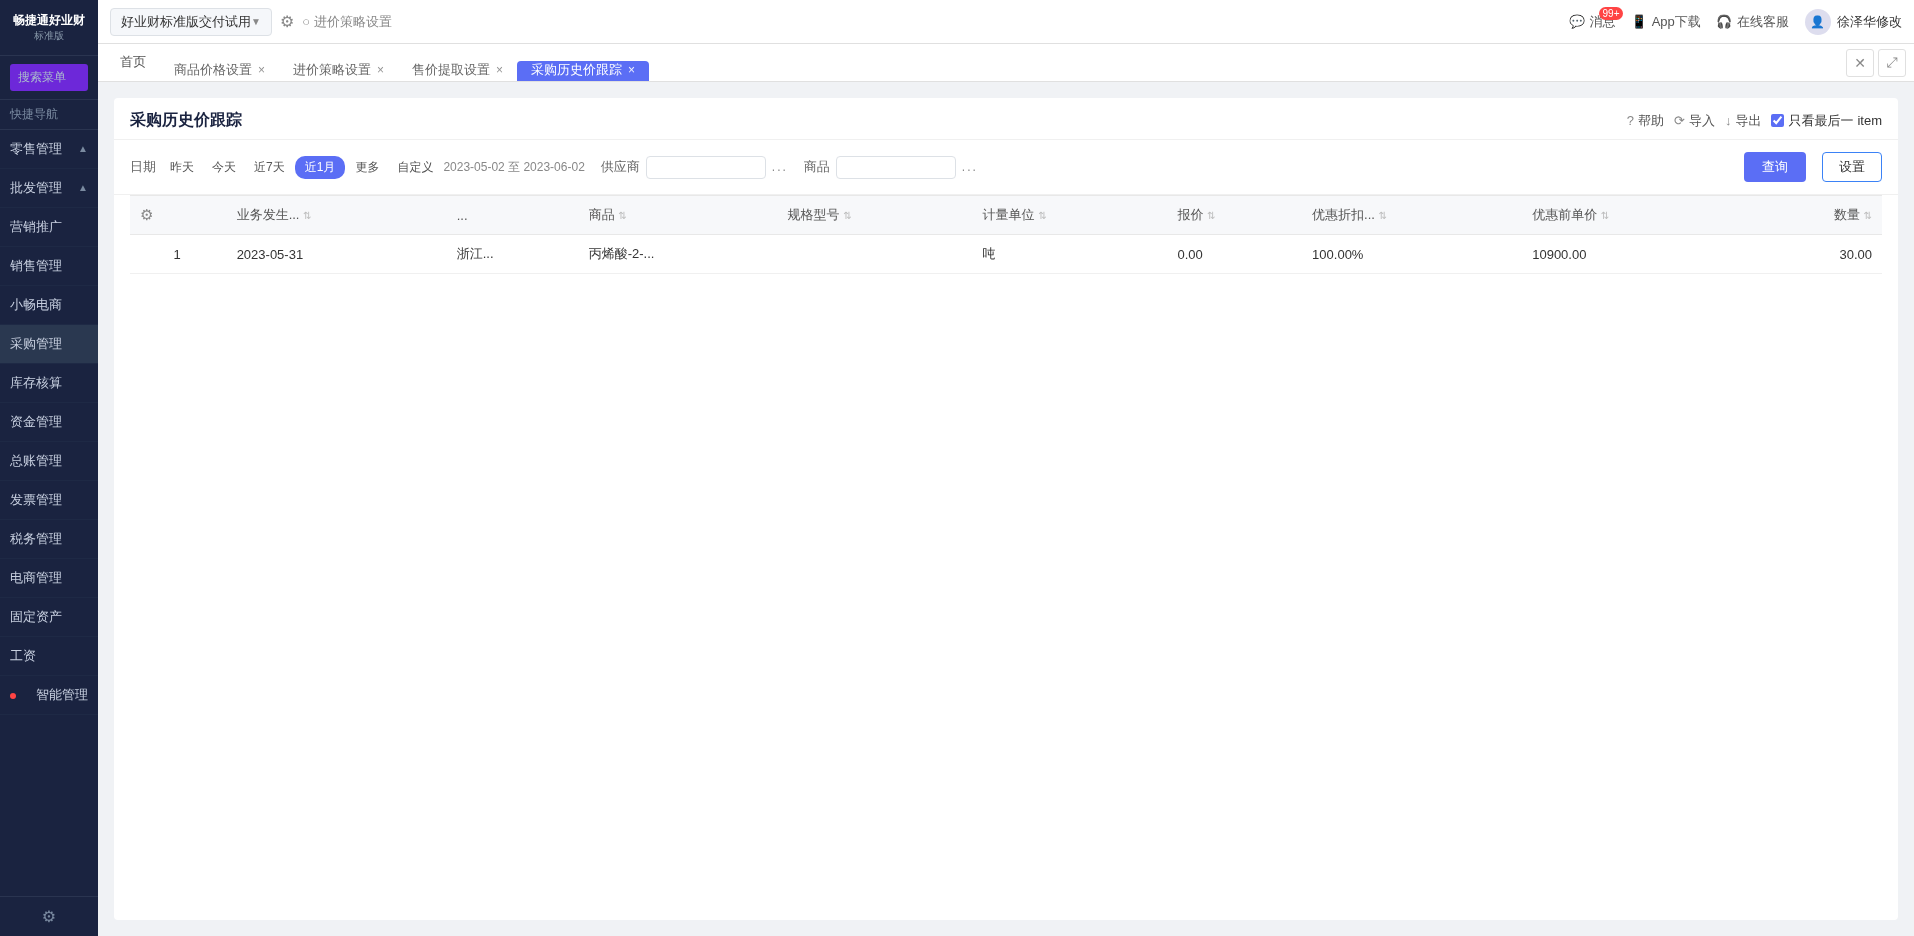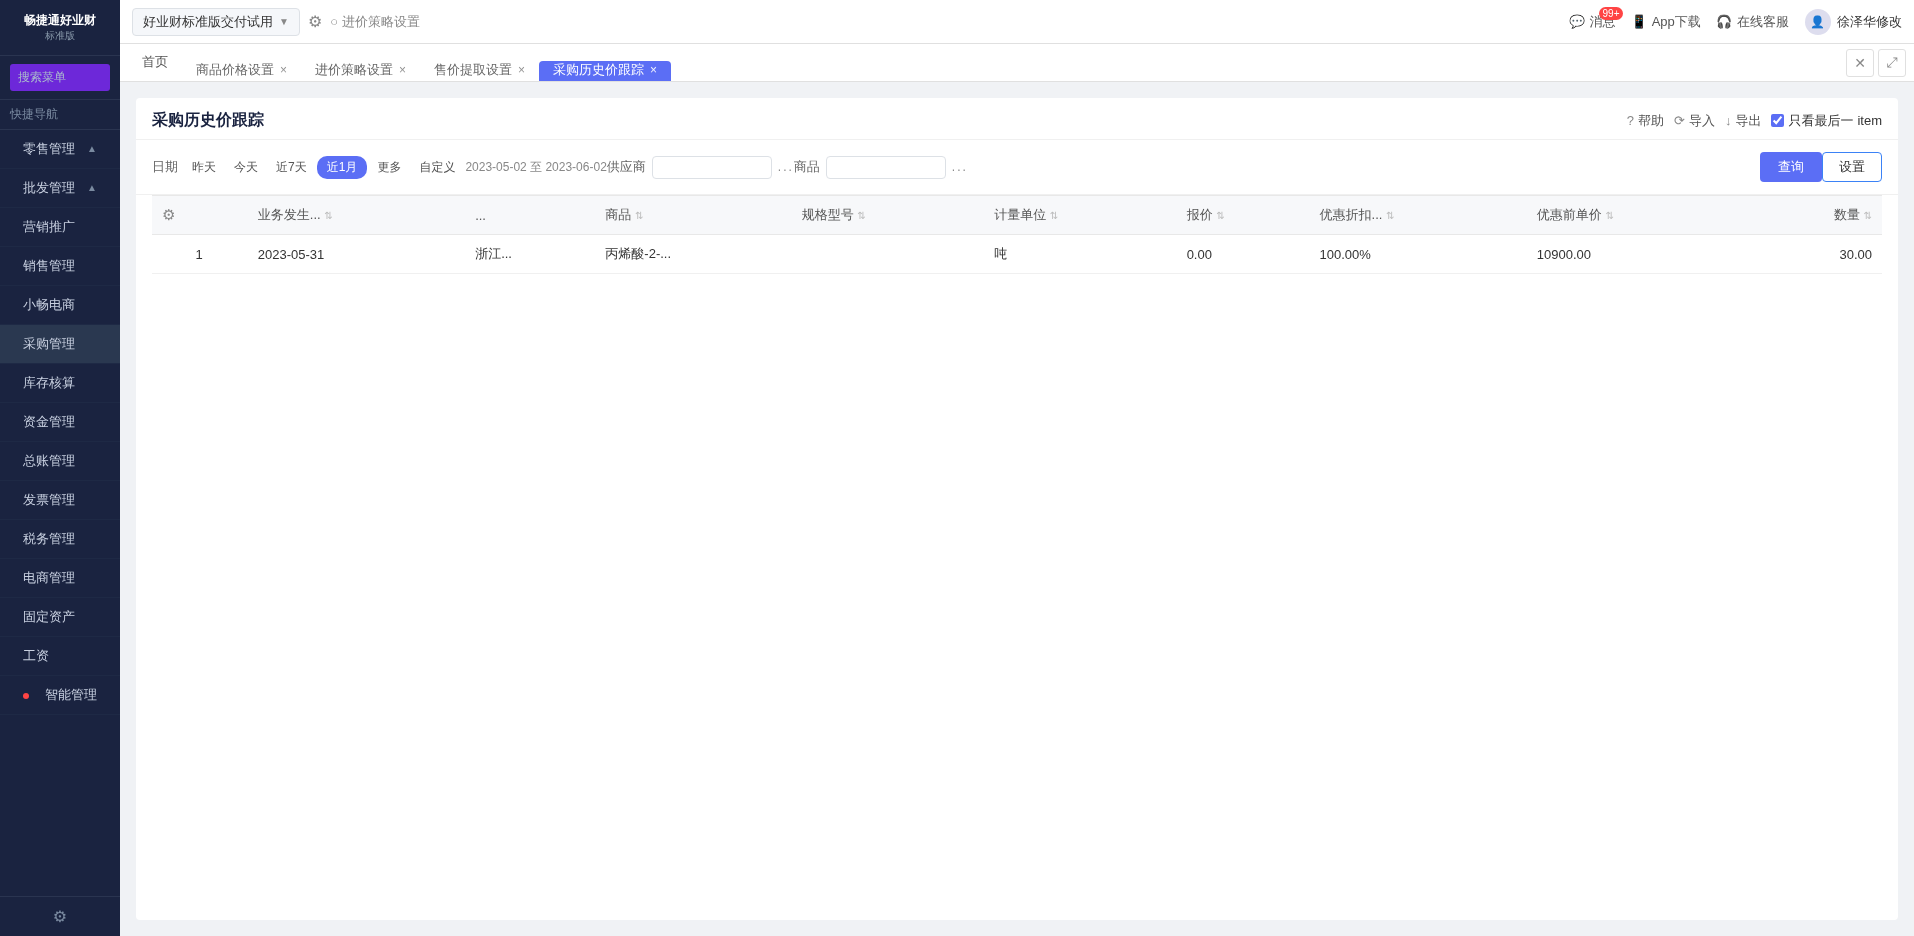--- a/index.html
+++ b/index.html
@@ -1,20 +1,20 @@
 <!DOCTYPE html>
 <html><head>
   <meta charset="utf-8">
   <style>
     * { box-sizing: border-box; margin: 0; padding: 0; }
     body { font-family: "Microsoft YaHei", sans-serif; font-size: 13px; background: #f0f2f5; color: #333; display: flex; height: 936px; overflow: hidden; }
 
     
     #sidebar {
-      width: 120px;
+      width: 98px;
       background: #1a2340;
       color: #c8d0e0;
       display: flex;
       flex-direction: column;
       flex-shrink: 0;
       height: 100%;
       overflow-y: auto;
     }
     #sidebar-logo {
       padding: 12px 8px;
@@ -52,21 +52,21 @@
       text-align: left;
     }
     .sidebar-quick-nav {
       padding: 6px 10px;
       border-bottom: 1px solid #2a3450;
       color: #7a8aa0;
       font-size: 12px;
       cursor: pointer;
     }
     .sidebar-item {
-      padding: 10px 23px;
+      padding: 10px 10px;
       cursor: pointer;
       display: flex;
       align-items: center;
       justify-content: space-between;
       color: #c8d0e0;
       font-size: 13px;
       border-bottom: 1px solid #1e2945;
     }
     .sidebar-item.active { background: #2a3850; }
     .sidebar-item .arrow { font-size: 10px; color: #7a8aa0; }
@@ -100,21 +100,20 @@
       flex-shrink: 0;
     }
     .topbar-left {
       display: flex;
       align-items: center;
       gap: 8px;
     }
     .topbar-product-select {
       display: flex;
       align-items: center;
-      gap: 6px;
       background: #f5f7fa;
       border: 1px solid #dde1e6;
       border-radius: 4px;
       padding: 4px 10px;
       cursor: pointer;
       font-size: 13px;
       color: #333;
     }
     .topbar-product-select .chevron { color: #888; font-size: 10px; }
     .topbar-settings-icon { color: #888; font-size: 16px; cursor: pointer; }
@@ -244,20 +243,21 @@
       color: #333;
       cursor: pointer;
     }
     .checkbox-item input[type="checkbox"] { accent-color: #5b6ef5; }
 
     
     #filter-bar {
       padding: 12px 16px;
       display: flex;
       align-items: center;
+      gap: 16px;
       border-bottom: 1px solid #f0f0f0;
       flex-wrap: wrap;
     }
     .filter-group {
       display: flex;
       align-items: center;
       gap: 6px;
     }
     .filter-label { color: #666; font-size: 13px; }
     .date-btn {

